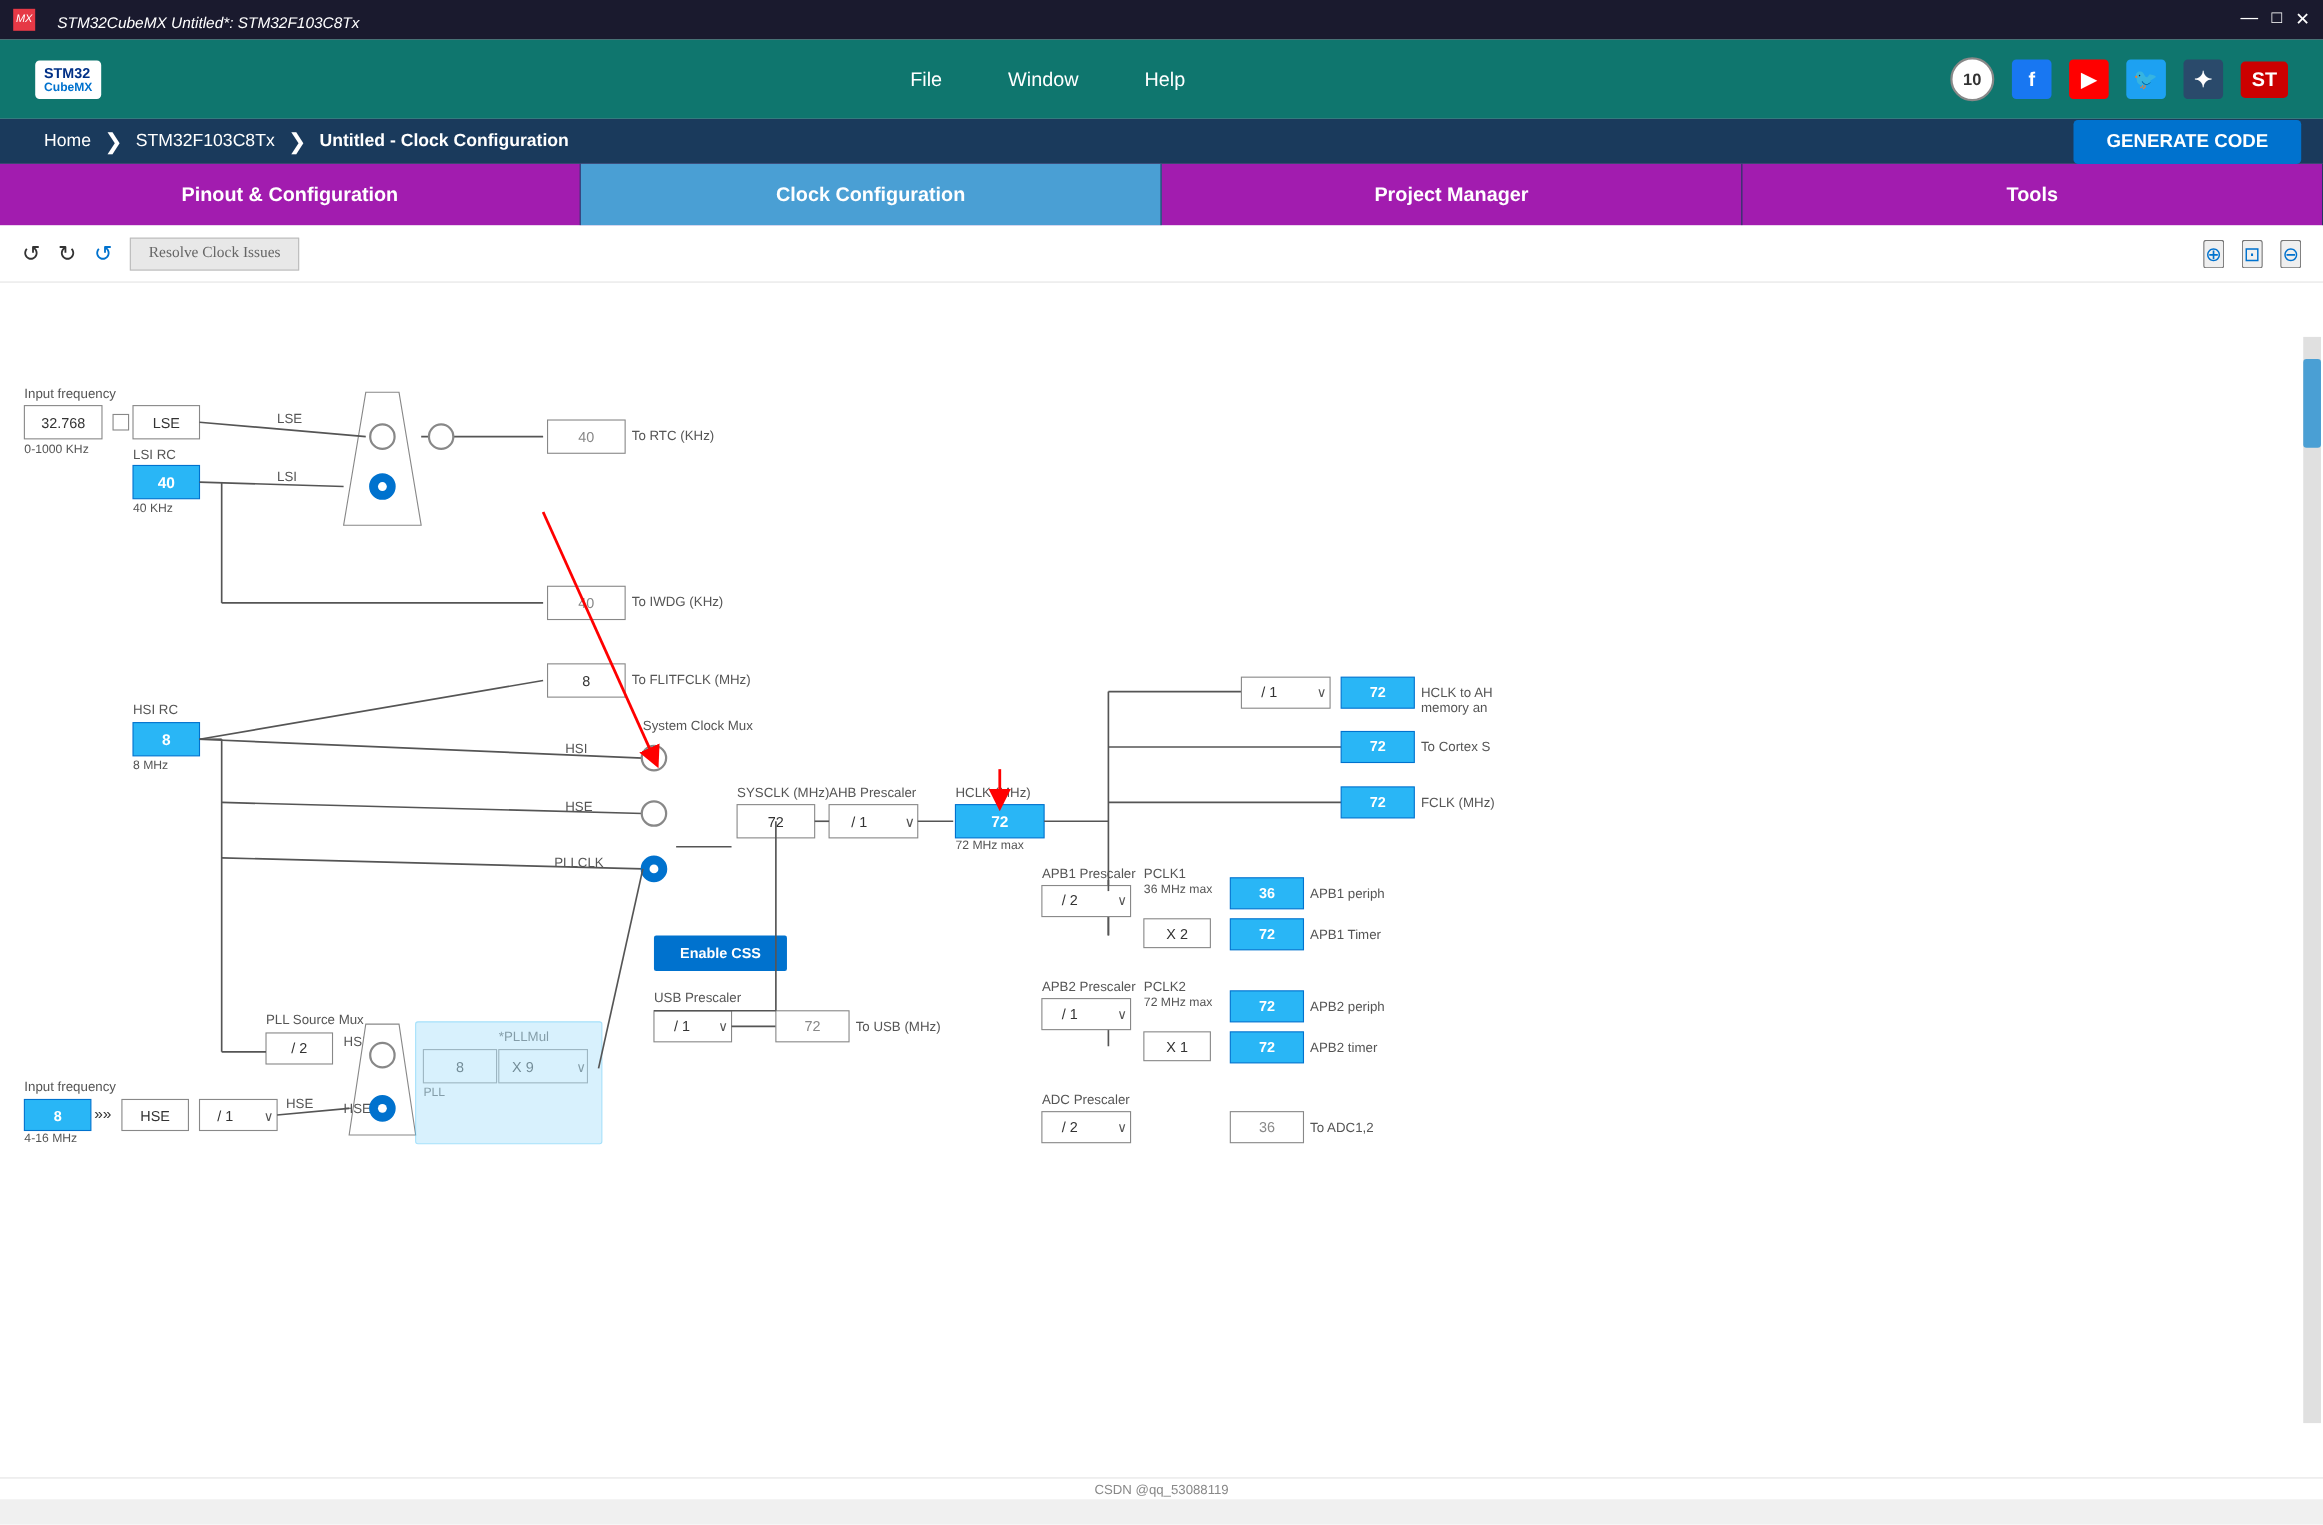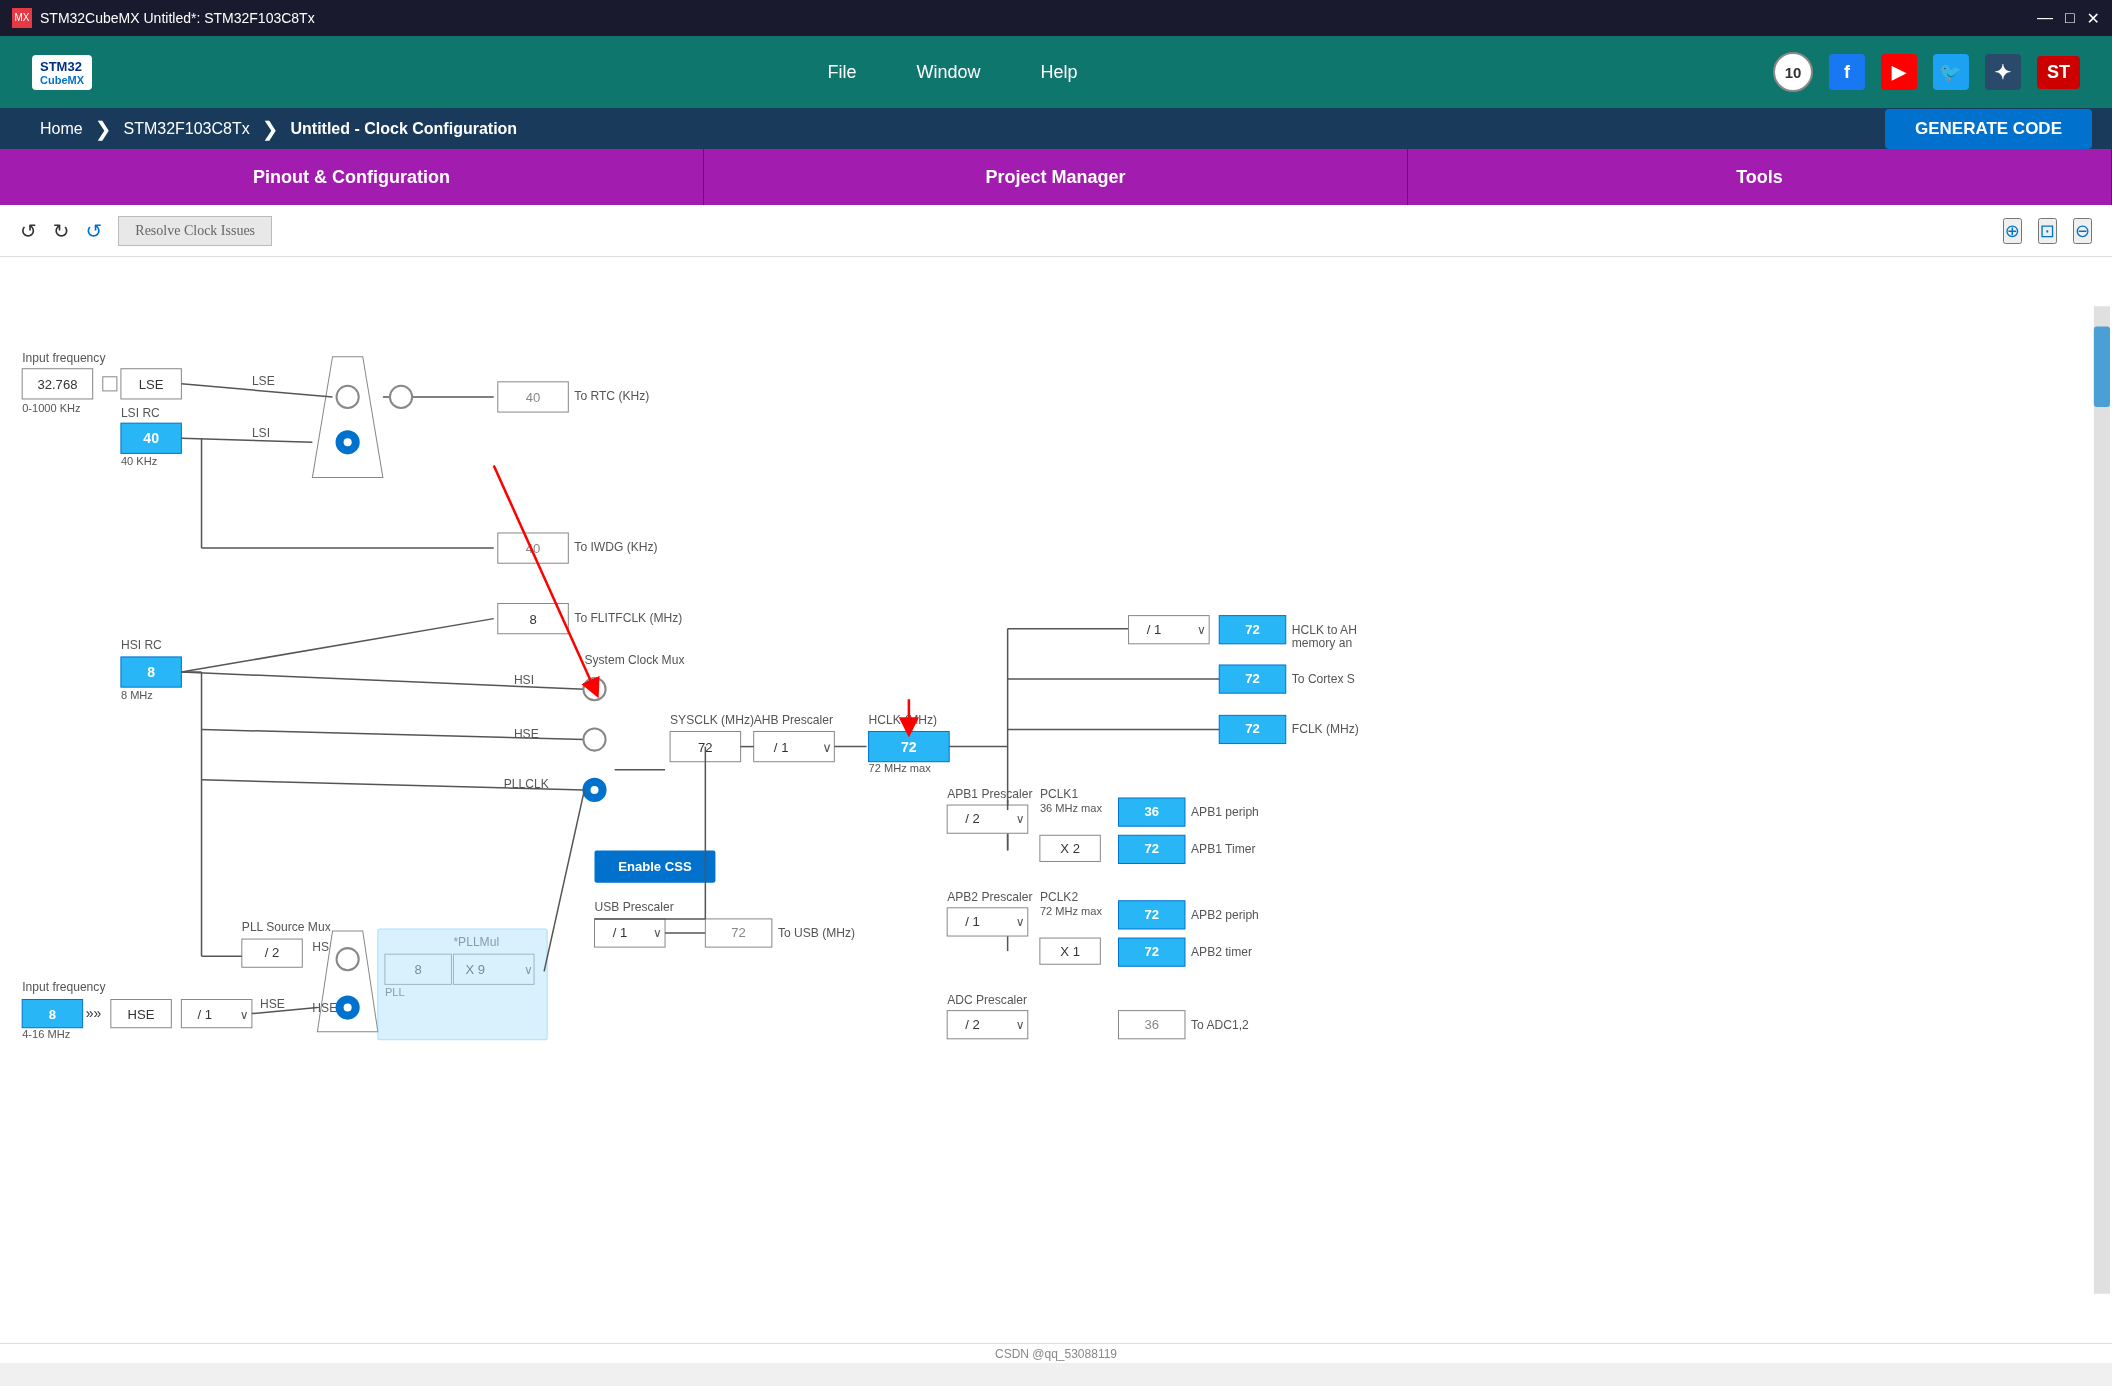--- a/index.html
+++ b/index.html
@@ -9,21 +9,21 @@
     .title-bar {
       background: #1a1a2e;
       color: white;
       display: flex;
       align-items: center;
       justify-content: space-between;
       padding: 0 12px;
       height: 36px;
       font-size: 14px;
     }
-    .title-bar-left { display: flex; align-items: center; gap: 8px; }
+    .title-bar-left { display: flex; align-items: flex-end; gap: 20px; font-style: italic; }
     .title-bar-icon { width: 20px; height: 20px; background: #e63946; display: inline-block; font-size: 10px; color: white; text-align: center; line-height: 20px; }
     .title-bar-controls { display: flex; gap: 12px; font-size: 16px; cursor: pointer; }
 
     
     .menu-bar {
       background: #0f766e;
       display: flex;
       align-items: center;
       padding: 0 32px;
       height: 72px;
@@ -203,20 +203,21 @@
   <span class="breadcrumb-item">Home</span>
   <span class="breadcrumb-arrow">❯</span>
   <span class="breadcrumb-item">STM32F103C8Tx</span>
   <span class="breadcrumb-arrow">❯</span>
   <span class="breadcrumb-item active">Untitled - Clock Configuration</span>
   <button class="generate-btn">GENERATE CODE</button>
 </div>
 
 <div class="tab-bar">
   <div class="tab">Pinout &amp; Configuration</div>
+  <div class="tab active">Clock Configuration</div>
   <div class="tab">Project Manager</div>
   <div class="tab">Tools</div>
 </div>
 
 <div class="main-content">
 
   <div class="toolbar">
     <button class="toolbar-btn">↺</button>
     <button class="toolbar-btn">↻</button>
     <button class="toolbar-btn" style="color:#0072ce;">↺</button>

